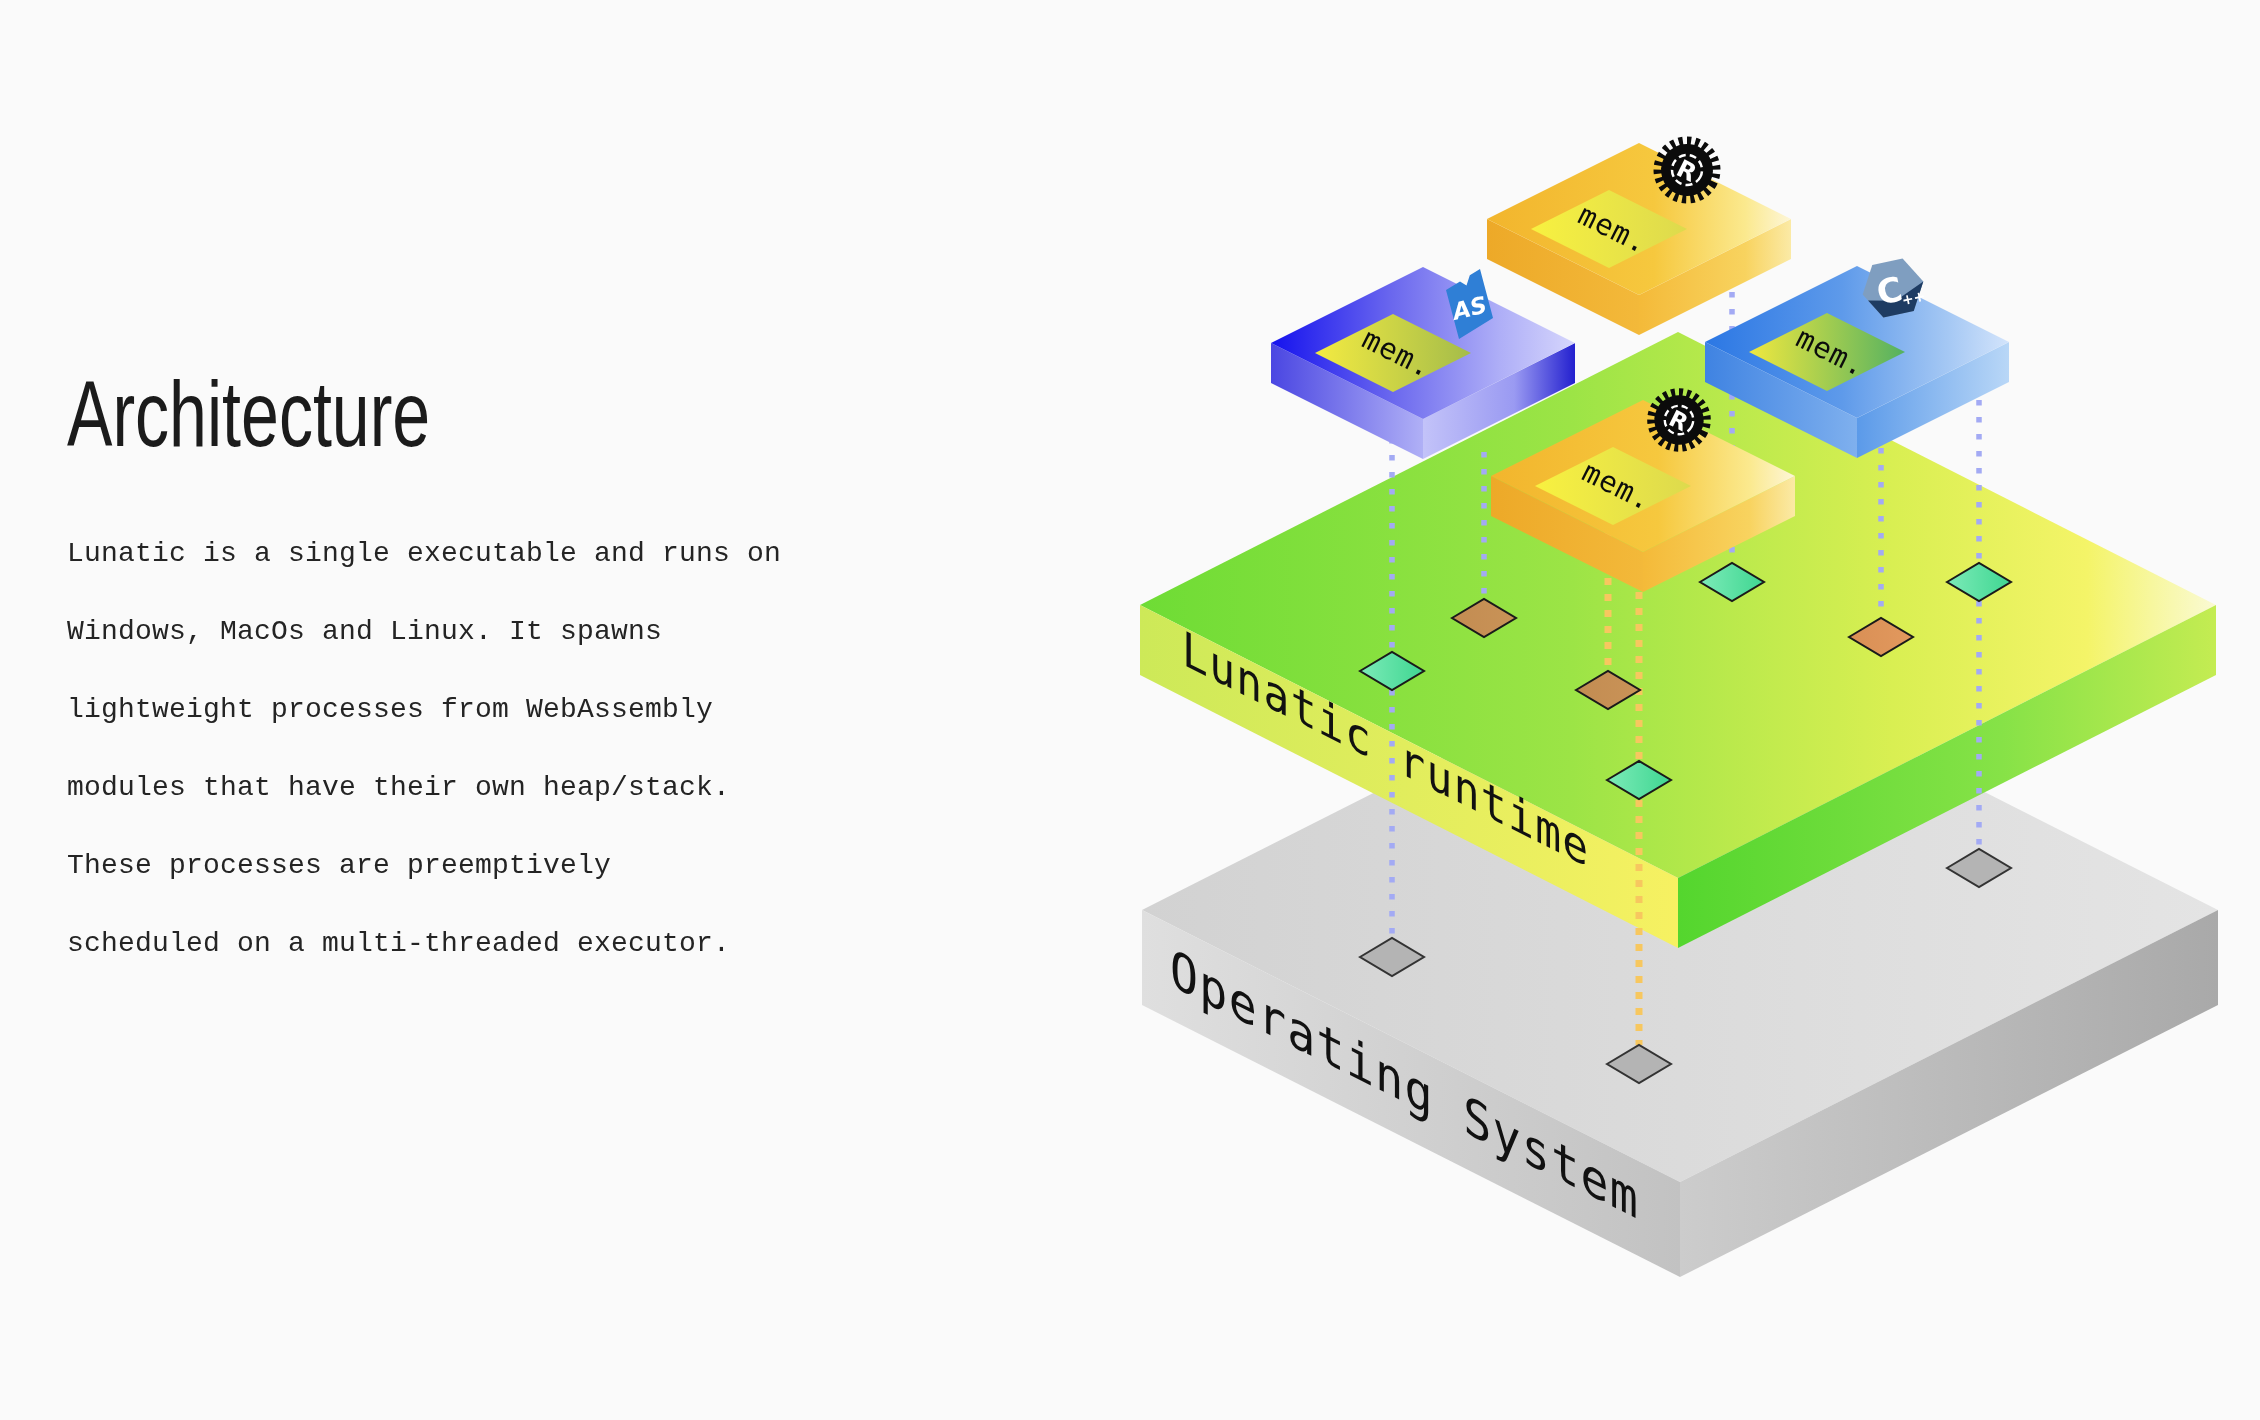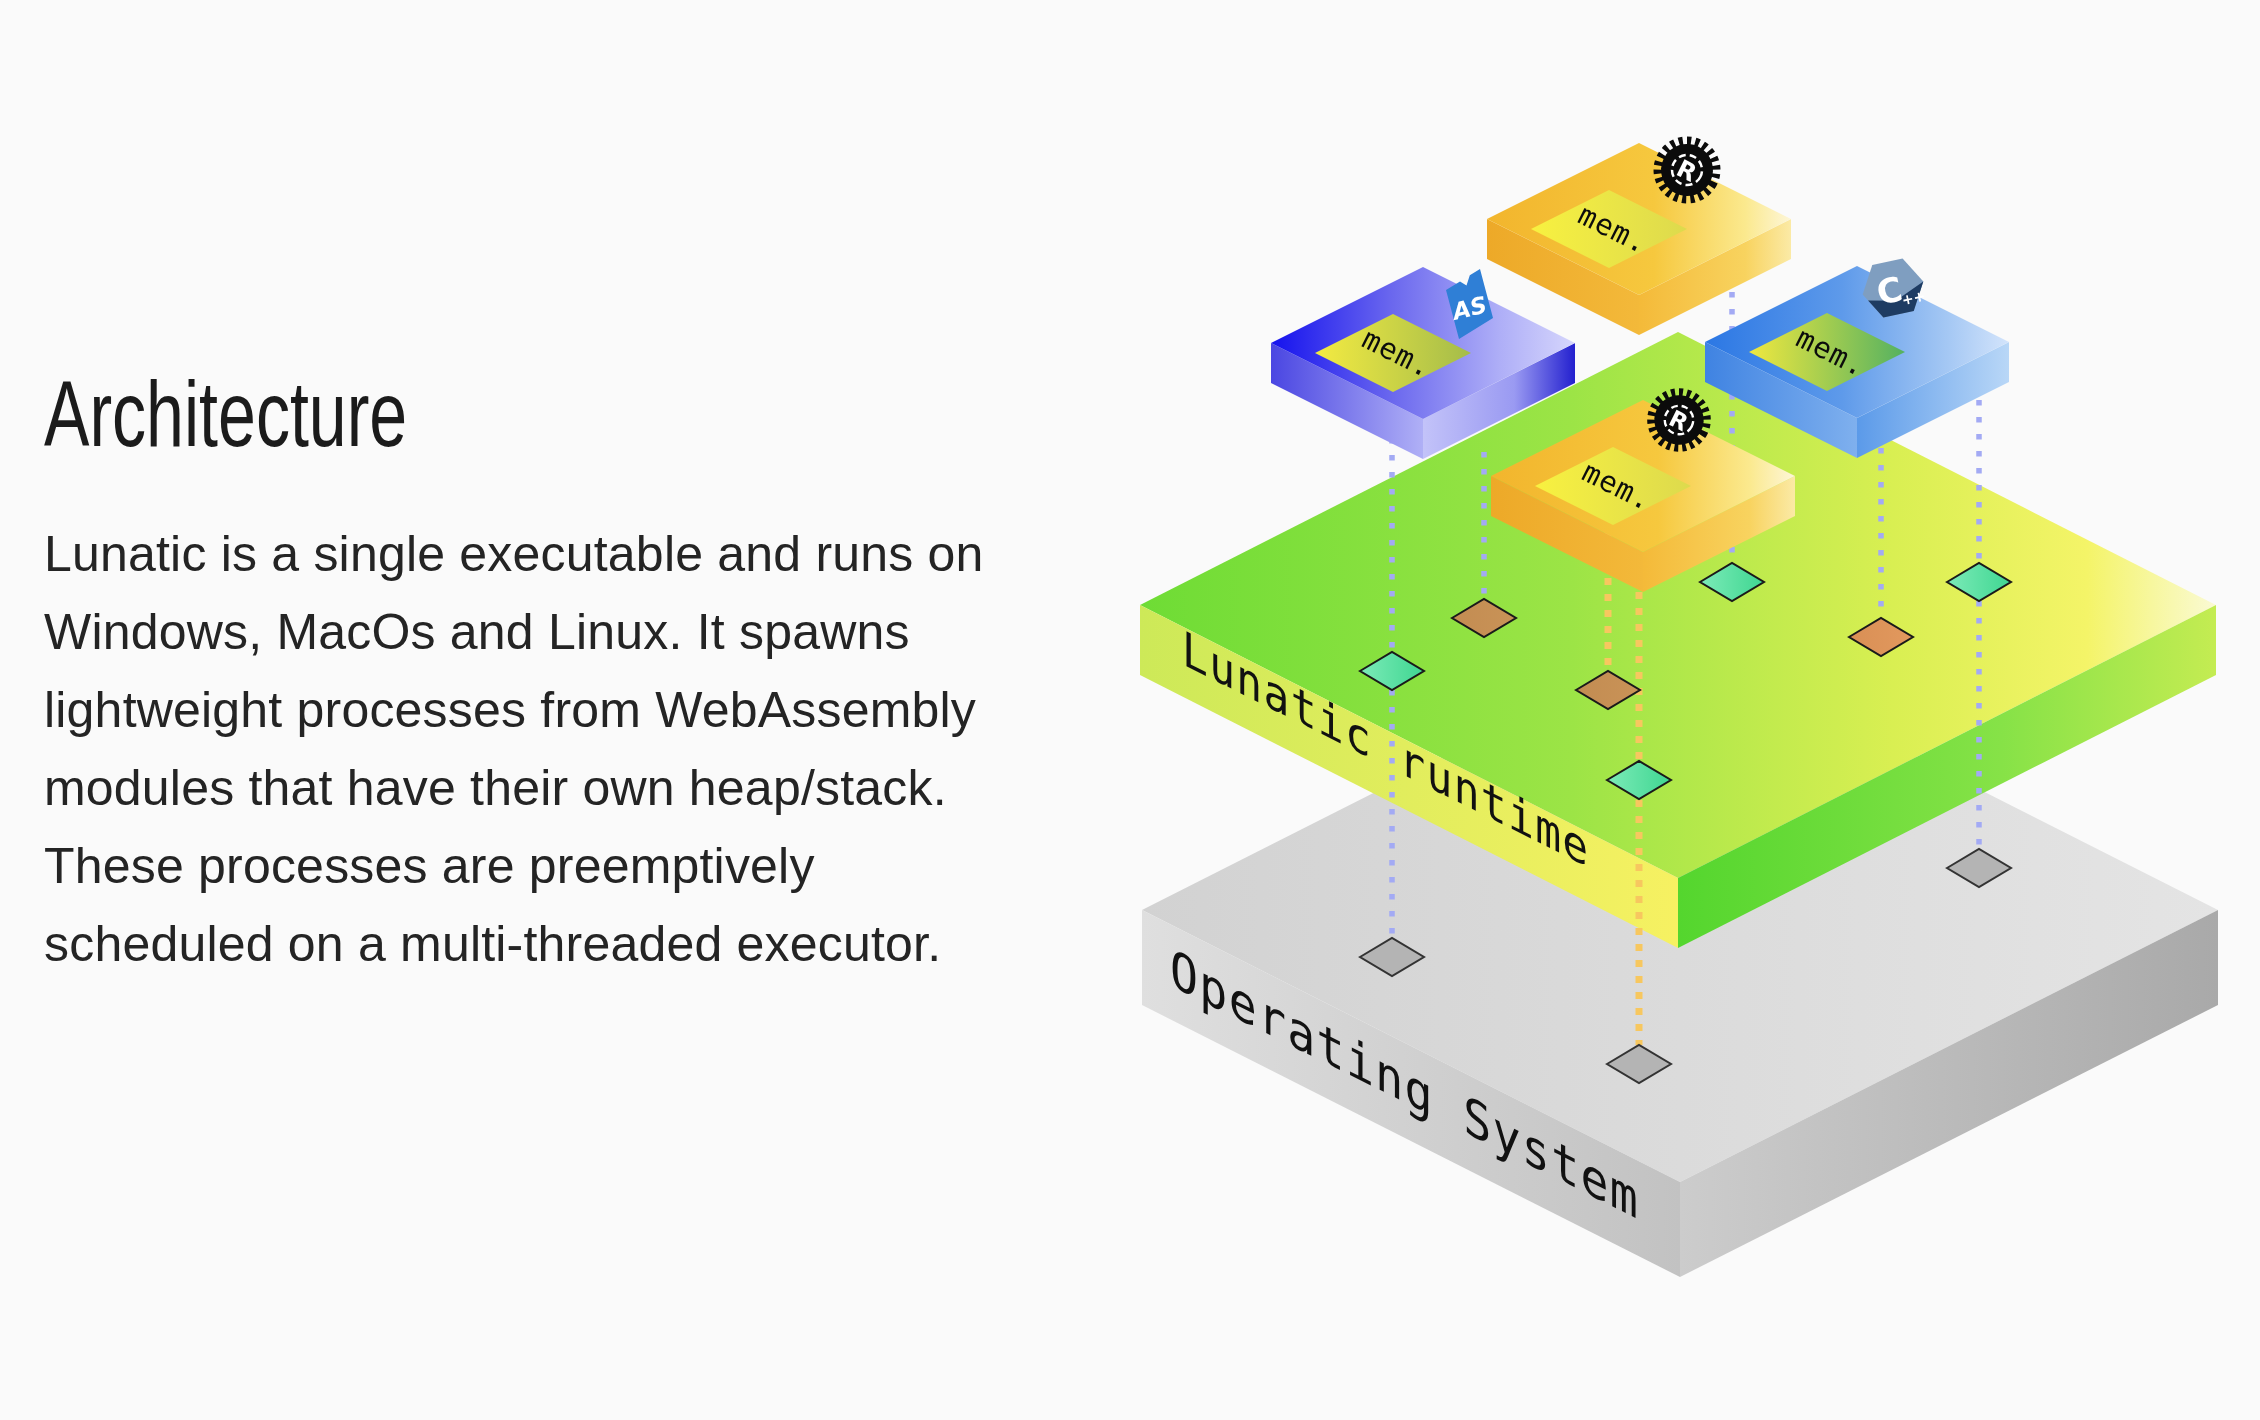--- a/index.html
+++ b/index.html
@@ -1,28 +1,28 @@
 <!DOCTYPE html>
 <html><head>
 <meta charset="utf-8">
 <style>
   html,body{margin:0;padding:0;}
   body{
     width:2260px;height:1420px;position:relative;overflow:hidden;
     background:#fafafa;
     font-family:"Liberation Sans",sans-serif;
   }
-  .text-col{position:absolute;left:44px;top:366px;width:980px;}
+  .text-col{position:absolute;left:67px;top:366px;width:980px;}
   .page-title{
     font-size:92px;font-weight:400;margin:0;color:#1b1b1b;line-height:1.05;
     transform:scaleX(0.74);transform-origin:0 50%;white-space:nowrap;
   }
   .body-text{
-    margin:52px 0 0 0;font-size:50px;line-height:78px;color:#242424;
-    white-space:pre-line;letter-spacing:0.2px;
+    margin:52px 0 0 0;font-size:28px;line-height:78px;color:#242424;
+    white-space:pre-line;letter-spacing:0.2px;font-family:Liberation Mono, monospace;
   }
   .diagram{position:absolute;left:1130px;top:60px;}
   .iso-label{
     font-family:"DejaVu Sans Mono",monospace;
     fill:#111;letter-spacing:1.5px;
   }
   .mem-label{
     font-family:"DejaVu Sans Mono",monospace;
     fill:#0c0c0c;font-size:29px;letter-spacing:1px;
   }

